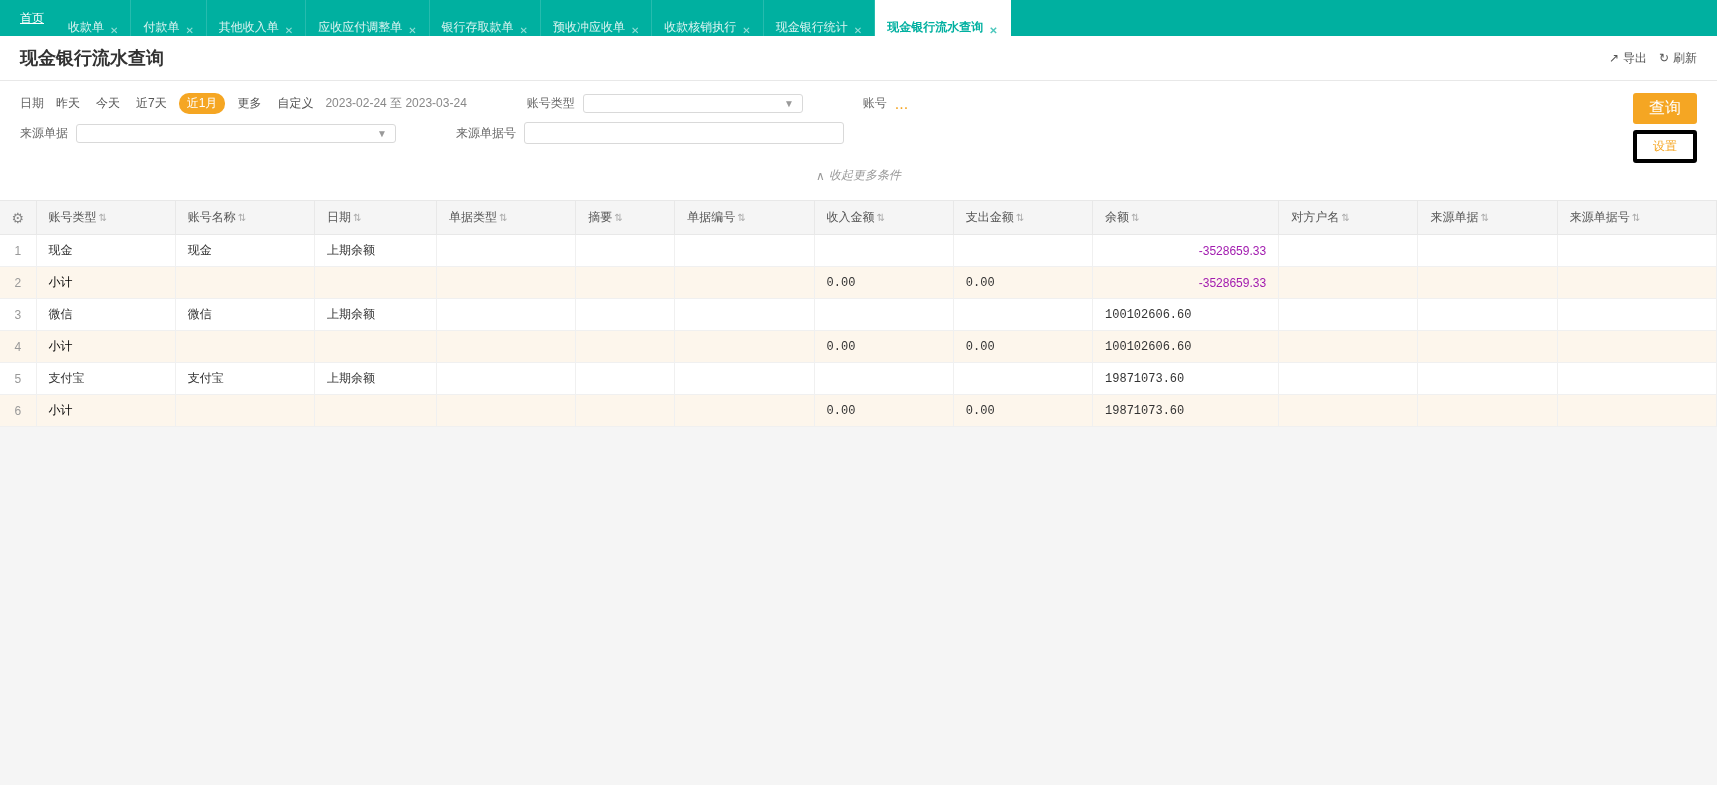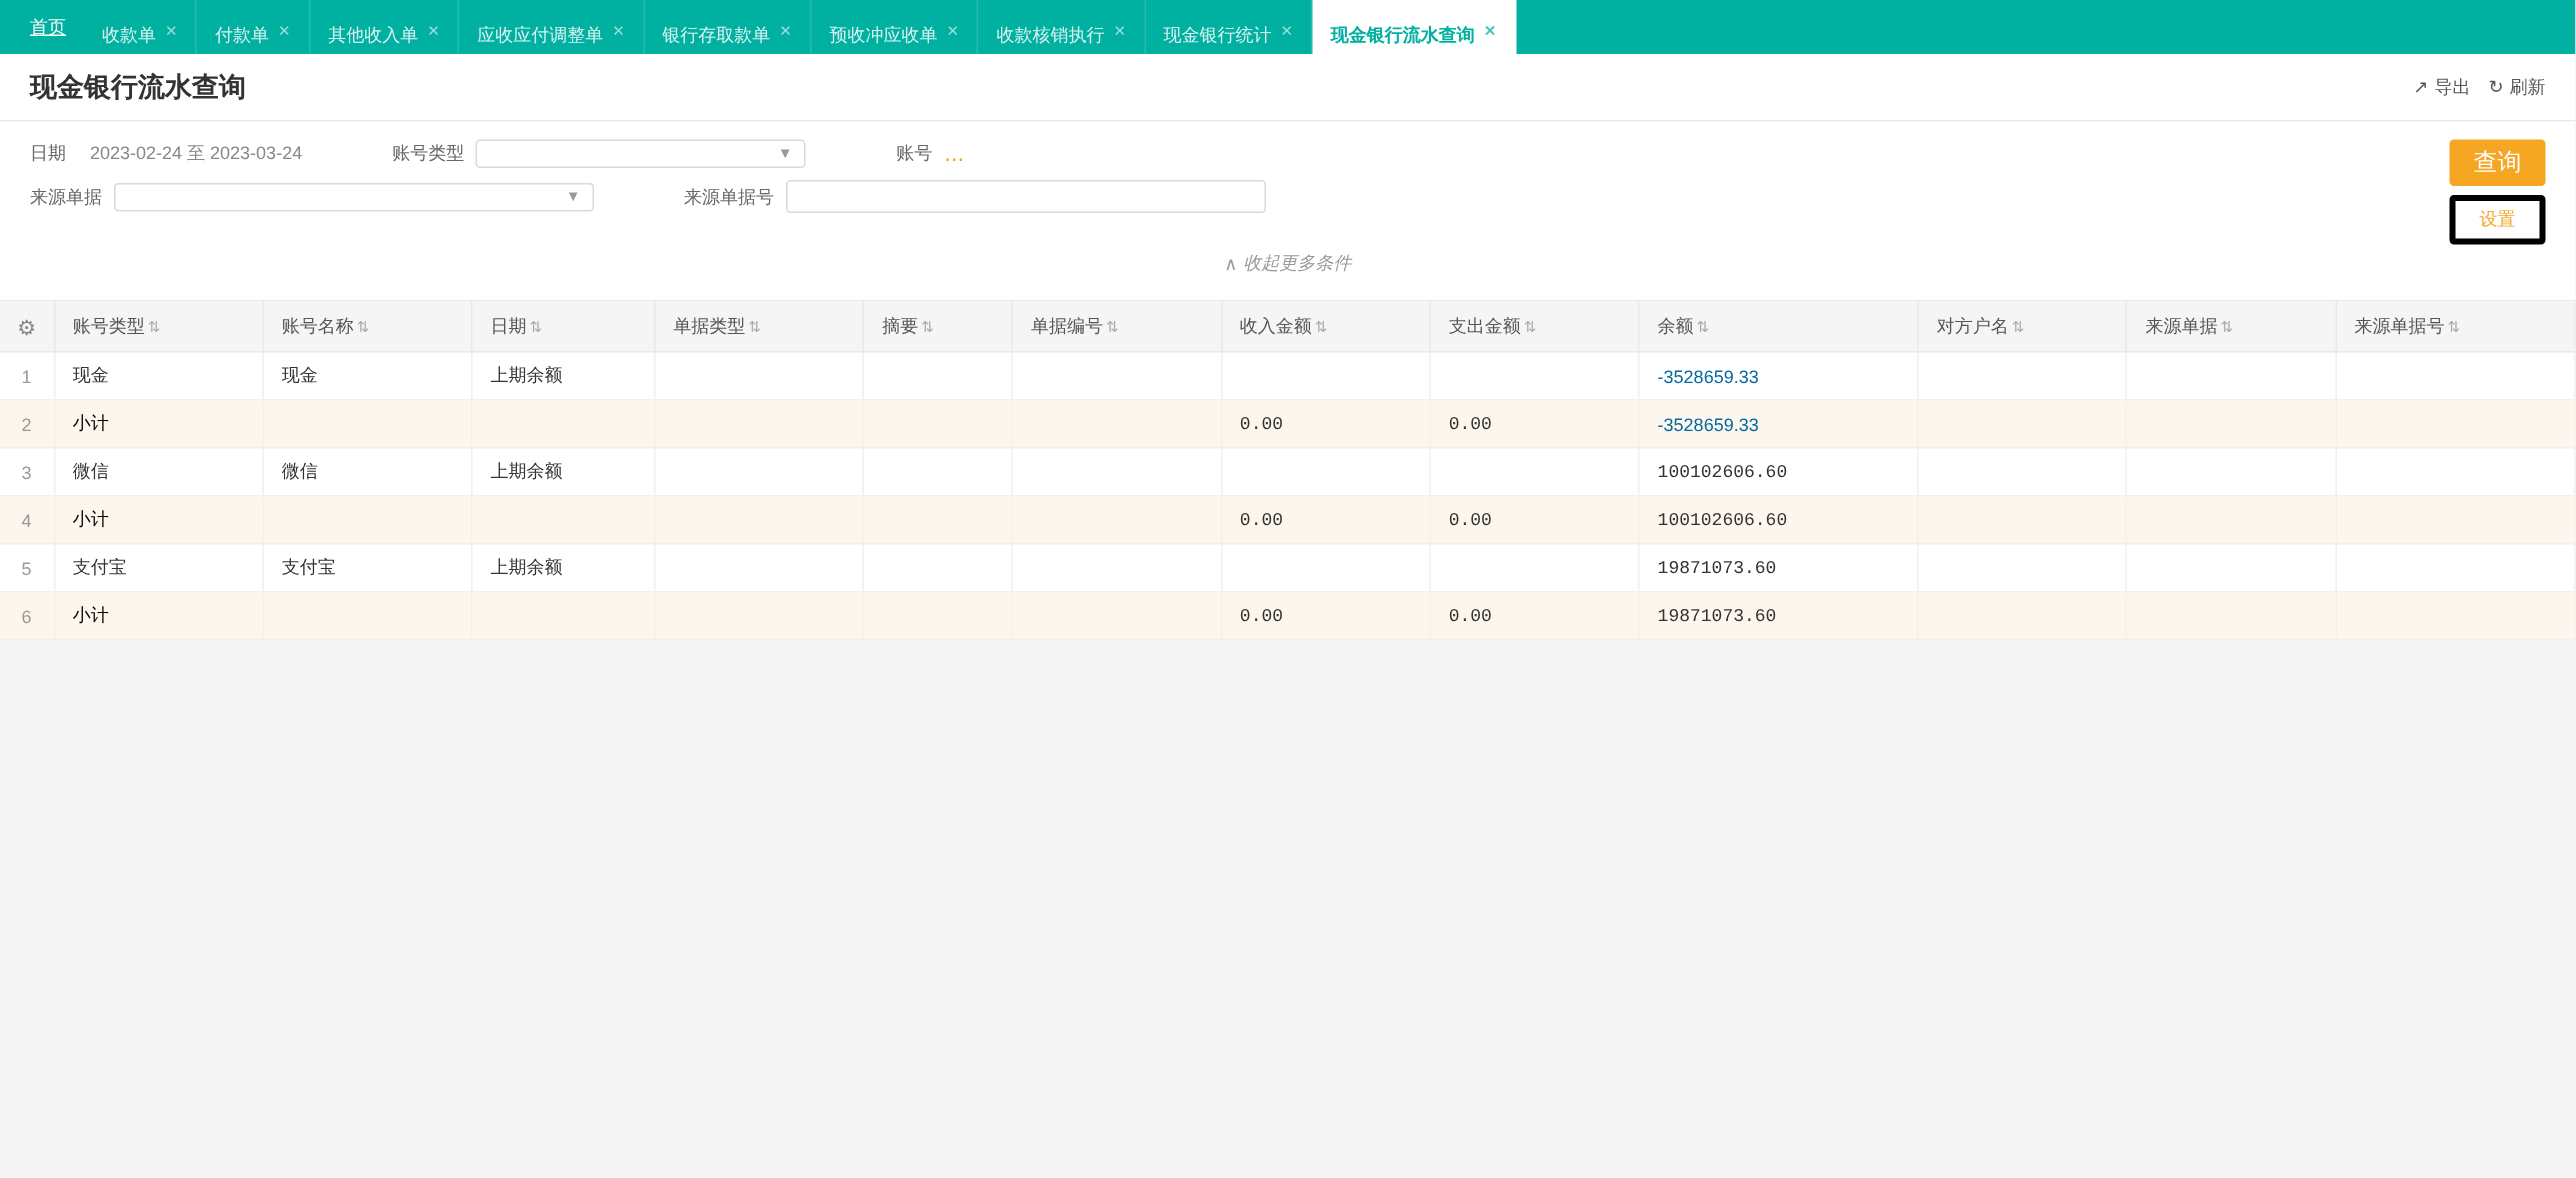--- a/index.html
+++ b/index.html
@@ -9,22 +9,22 @@
     .top-nav {
       display: flex;
       align-items: center;
       background: #00b0a0;
       height: 36px;
       padding: 0 8px;
       overflow: hidden;
     }
     .nav-tab {
       display: flex;
-      align-items: flex-start;
-      padding: 15px 12px;
+      align-items: flex-end;
+      padding: 0 12px;
       height: 36px;
       color: rgba(255,255,255,0.85);
       font-size: 12px;
       cursor: pointer;
       white-space: nowrap;
       border-right: 1px solid rgba(255,255,255,0.15);
     }
     .nav-tab.active {
       background: #fff;
       color: #00b0a0;
@@ -218,21 +218,21 @@
     thead th.settings-col { width: 36px; text-align: center; padding: 8px 4px; }
     tbody tr { border-bottom: 1px solid #f0f0f0; }
     tbody tr.subtotal { background: #fdf6ec; }
     tbody td {
       padding: 7px 12px;
       color: #333;
       border-right: 1px solid #f0f0f0;
       white-space: nowrap;
     }
     tbody td.num { text-align: left; font-family: Liberation Mono, monospace; }
-    tbody td.negative { color: #0369a1; text-align: left; }
+    tbody td.negative { color: #a21caf; text-align: right; }
     tbody td.row-num { color: #999; text-align: center; width: 36px; }
     tbody td.subtotal-label { color: #000000; }
     .gear-icon { font-size: 14px; color: #888; }
   </style>
 </head>
 <body>
 
 <div class="top-nav">
   <div class="nav-home">首页</div>
   <div id="nav-tabs-container" style="display:flex;align-items:center;height:100%;">
@@ -290,20 +290,28 @@
 </div>
 
 <div class="filter-area">
   <div class="filter-main">
     <div class="filter-left">
 
       <div class="filter-row">
 
         <div class="filter-group">
           <span class="filter-label">日期</span>
+          <div class="date-options" id="date-options-container">
+              <span class="date-btn">昨天</span>
+              <span class="date-btn">今天</span>
+              <span class="date-btn">近7天</span>
+              <span class="date-btn active">近1月</span>
+              <span class="date-btn">更多</span>
+              <span class="date-btn">自定义</span>
+            </div>
           <span class="date-range">2023-02-24 至 2023-03-24</span>
         </div>
 
         <div class="filter-group" style="margin-left:40px;">
           <span class="filter-label">账号类型</span>
           <div class="filter-select" style="min-width:220px;">
             <span></span>
             <span class="arrow">▼</span>
           </div>
         </div>

